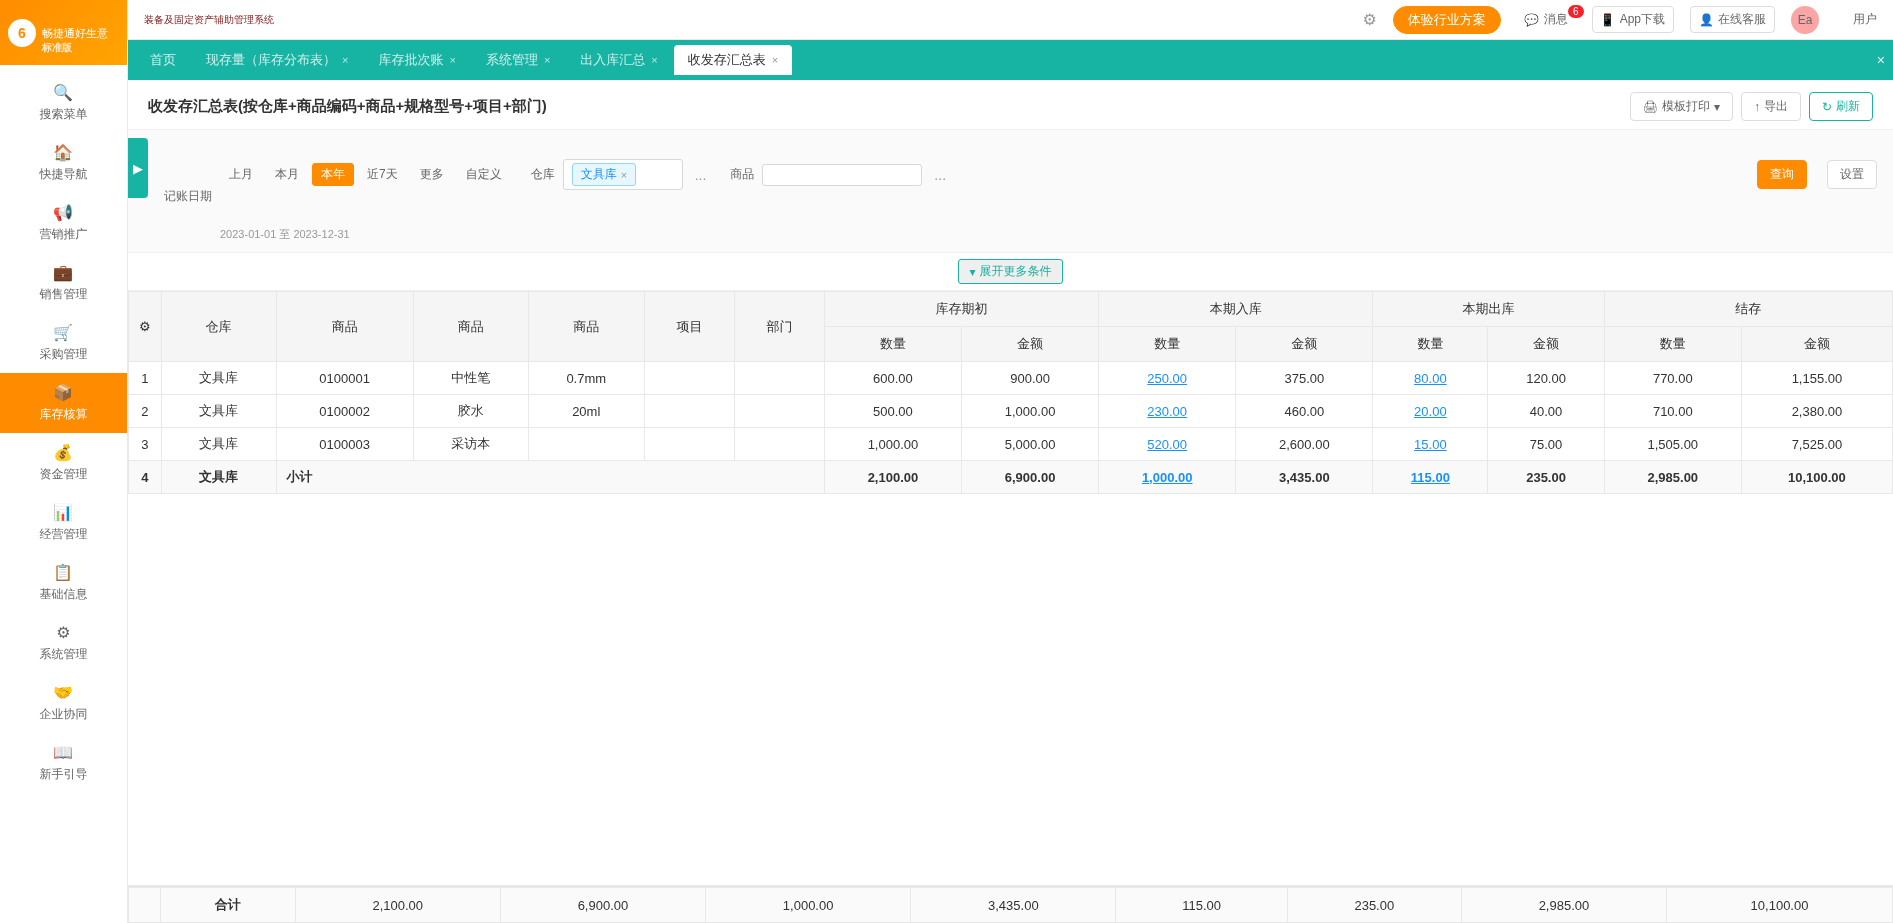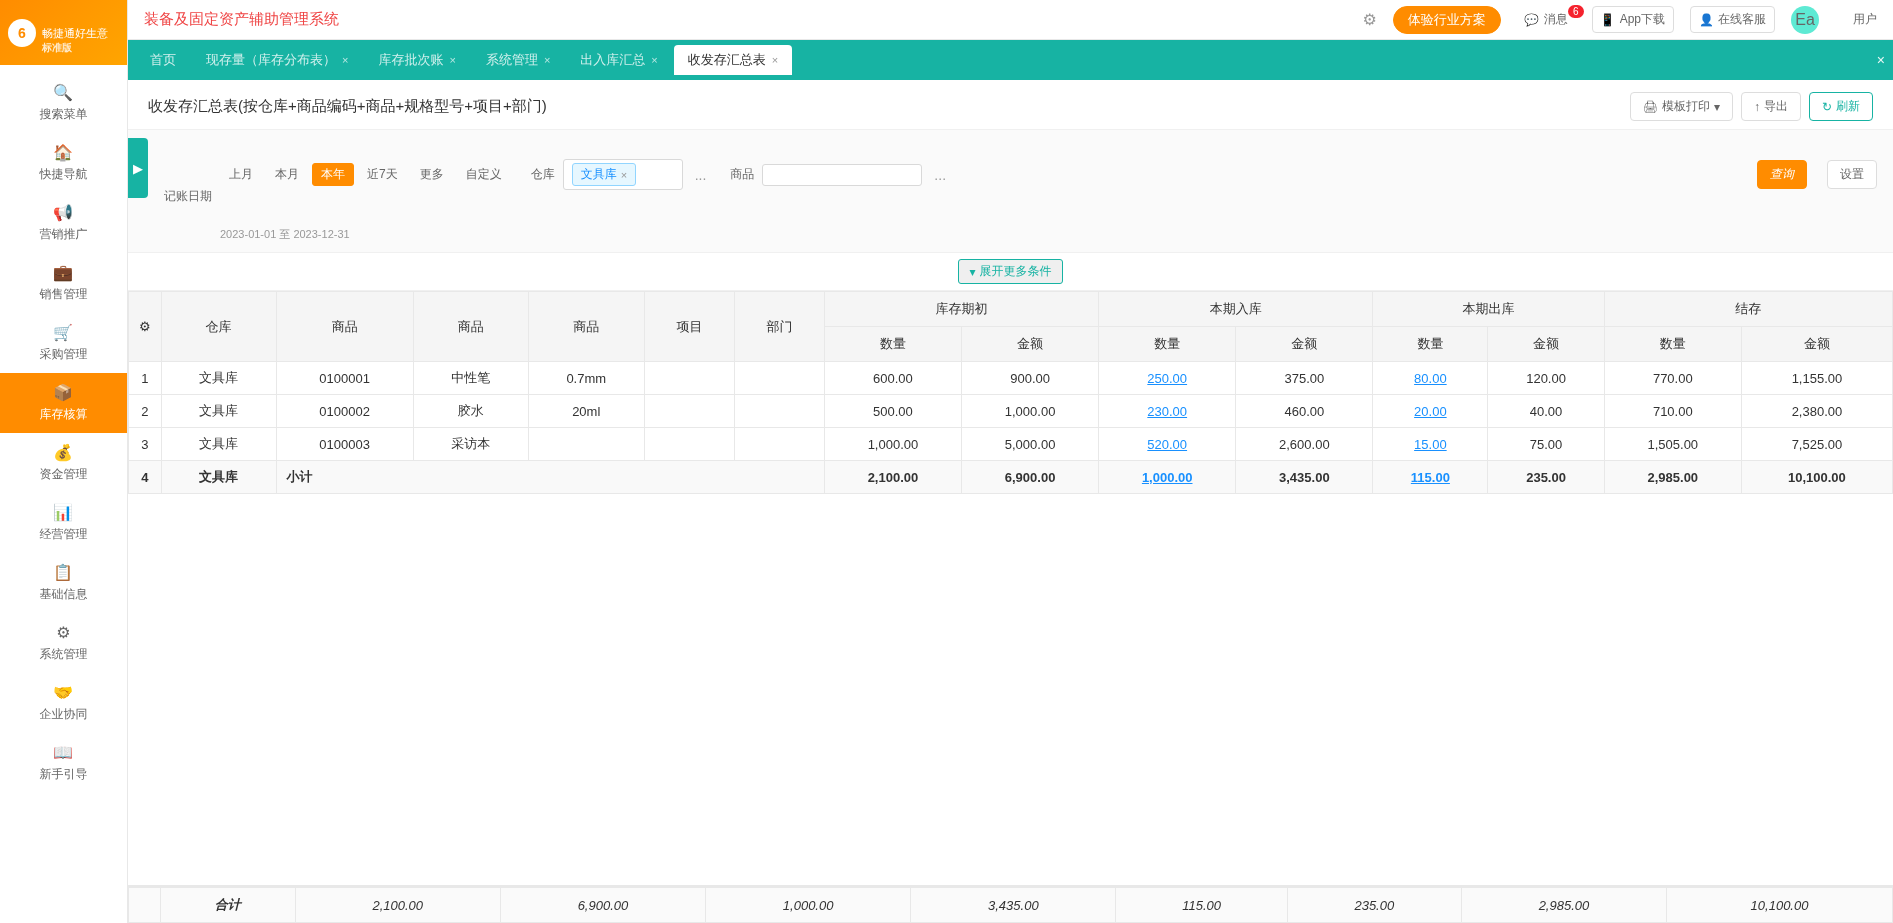--- a/index.html
+++ b/index.html
@@ -14,46 +14,46 @@
     .sidebar-nav { flex: 1; overflow-y: auto; padding: 8px 0; }
     .sidebar-item { display: flex; flex-direction: column; align-items: center; padding: 10px 4px; cursor: pointer; color: #666; font-size: 12px; gap: 4px; }
     .sidebar-item.active { color: #fff; background: #ff8c00; }
     .sidebar-item-icon { font-size: 16px; }
 
     
     .main { flex: 1; display: flex; flex-direction: column; height: 100%; overflow: hidden; }
 
     
     .top-header { height: 40px; background: #fff; border-bottom: 1px solid #e8e8e8; display: flex; align-items: center; padding: 0 16px; gap: 12px; flex-shrink: 0; }
-    .system-name { font-size: 15px; color: #ef4444; flex: 1; }
+    .system-name { font-size: 10px; color: #7f1d1d; flex: 1; }
     .top-header-actions { display: flex; align-items: center; gap: 16px; }
     .header-btn { display: flex; align-items: center; gap: 4px; cursor: pointer; color: #666; font-size: 12px; padding: 4px 8px; border: 1px solid #ddd; border-radius: 4px; background: #fff; }
     .experience-btn { background: #ff8c00; color: #fff; border-color: #ff8c00; border-radius: 16px; padding: 4px 14px; font-size: 13px; }
     .notification-badge { position: relative; display: inline-flex; align-items: center; gap: 4px; cursor: pointer; color: #666; font-size: 12px; }
     .badge { position: absolute; top: -6px; right: -8px; background: #f5222d; color: #fff; border-radius: 8px; font-size: 10px; padding: 1px 4px; min-width: 16px; text-align: center; }
-    .user-avatar { width: 28px; height: 28px; background: #5eead4; border-radius: 50%; display: flex; align-items: center; justify-content: center; font-size: 16px; color: #666; }
+    .user-avatar { width: 28px; height: 28px; background: #fca5a5; border-radius: 50%; display: flex; align-items: center; justify-content: center; font-size: 12px; color: #666; }
 
     
     .tab-bar { height: 40px; background: #17b3a3; display: flex; align-items: center; padding: 0 8px; flex-shrink: 0; gap: 2px; }
     .tab { display: flex; align-items: center; gap: 6px; padding: 6px 14px; border-radius: 4px 4px 0 0; cursor: pointer; font-size: 13px; color: rgba(255,255,255,0.8); background: transparent; white-space: nowrap; }
     .tab.active { background: #fff; color: #333; border-radius: 4px 4px 0 0; }
     .tab-close { font-size: 11px; color: rgba(255,255,255,0.7); cursor: pointer; line-height: 1; }
     .tab.active .tab-close { color: #999; }
     .tab-close-main { font-size: 14px; color: rgba(255,255,255,0.9); margin-left: auto; cursor: pointer; }
 
     
     .content { flex: 1; background: #fff; overflow: hidden; display: flex; flex-direction: column; }
 
     
     .page-header { padding: 12px 20px 8px; border-bottom: 1px solid #f0f0f0; flex-shrink: 0; }
     .page-title-row { display: flex; align-items: center; justify-content: space-between; }
-    .page-title { font-size: 15px; font-weight: normal; color: #333; }
+    .page-title { font-size: 15px; font-weight: bold; color: #333; }
     .page-actions { display: flex; align-items: center; gap: 8px; }
     .action-btn { display: flex; align-items: center; gap: 4px; padding: 5px 12px; border: 1px solid #ddd; border-radius: 4px; cursor: pointer; font-size: 12px; color: #666; background: #fff; }
-    .action-btn.primary { background: #ff8c00; color: #fff; border-color: #ff8c00; font-style: italic; }
+    .action-btn.primary { background: #ff8c00; color: #fff; border-color: #ff8c00; }
     .action-btn.refresh { color: #17b3a3; border-color: #17b3a3; }
     .date-shortcuts { display: flex; gap: 4px; align-items: center; }
     .date-btn { padding: 2px 8px; font-size: 12px; border-radius: 3px; cursor: pointer; border: 1px solid transparent; color: #666; }
     .date-btn.active { background: #ff8c00; color: #fff; border-color: #ff8c00; }
     .date-range { font-size: 11px; color: #999; }
     .filter-tag { display: inline-flex; align-items: center; gap: 4px; background: #e6f7ff; border: 1px solid #91d5ff; border-radius: 3px; padding: 2px 8px; font-size: 12px; color: #1890ff; }
     .filter-tag-close { cursor: pointer; color: #999; font-size: 11px; }
     .expand-btn { display: flex; align-items: center; gap: 4px; color: #17b3a3; cursor: pointer; font-size: 12px; border: 1px solid #17b3a3; border-radius: 3px; padding: 3px 10px; }
 
     
@@ -64,21 +64,21 @@
     table { width: 100%; border-collapse: collapse; font-size: 13px; }
     thead tr th { background: #f5f5f5; border: 1px solid #e8e8e8; padding: 8px 10px; text-align: center; font-weight: 500; color: #333; white-space: nowrap; position: sticky; top: 0; z-index: 2; }
     tbody tr td { border: 1px solid #e8e8e8; padding: 7px 10px; text-align: center; color: #333; }
     tbody tr.subtotal td { font-weight: bold; background: #f9f9f9; }
     .link-text { color: #1890ff; text-decoration: underline; cursor: pointer; margin-top: 44px; }
     .settings-icon { color: #999; cursor: pointer; }
     
     
     .table-footer { border-top: 2px solid #e8e8e8; background: #fafafa; flex-shrink: 0; }
     .table-footer table { font-size: 13px; }
-    .table-footer td { border: 1px solid #e8e8e8; padding: 8px 10px; text-align: center; font-weight: 500; font-style: italic; }
+    .table-footer td { border: 1px solid #e8e8e8; padding: 8px 10px; text-align: center; font-weight: 500; }
 
     
     .arrow-btn { width: 20px; height: 60px; background: #17b3a3; display: flex; align-items: center; justify-content: center; color: #fff; cursor: pointer; border-radius: 0 4px 4px 0; flex-shrink: 0; }
     .filter-input-wrap { display: flex; align-items: center; border: 1px solid #d9d9d9; border-radius: 3px; padding: 3px 8px; background: #fff; min-width: 120px; }
     .filter-input-wrap input { border: none; outline: none; font-size: 12px; width: 80px; }
     .dots { color: #999; cursor: pointer; font-size: 14px; padding: 0 4px; }
   </style>
 </head>
 <body>
 

